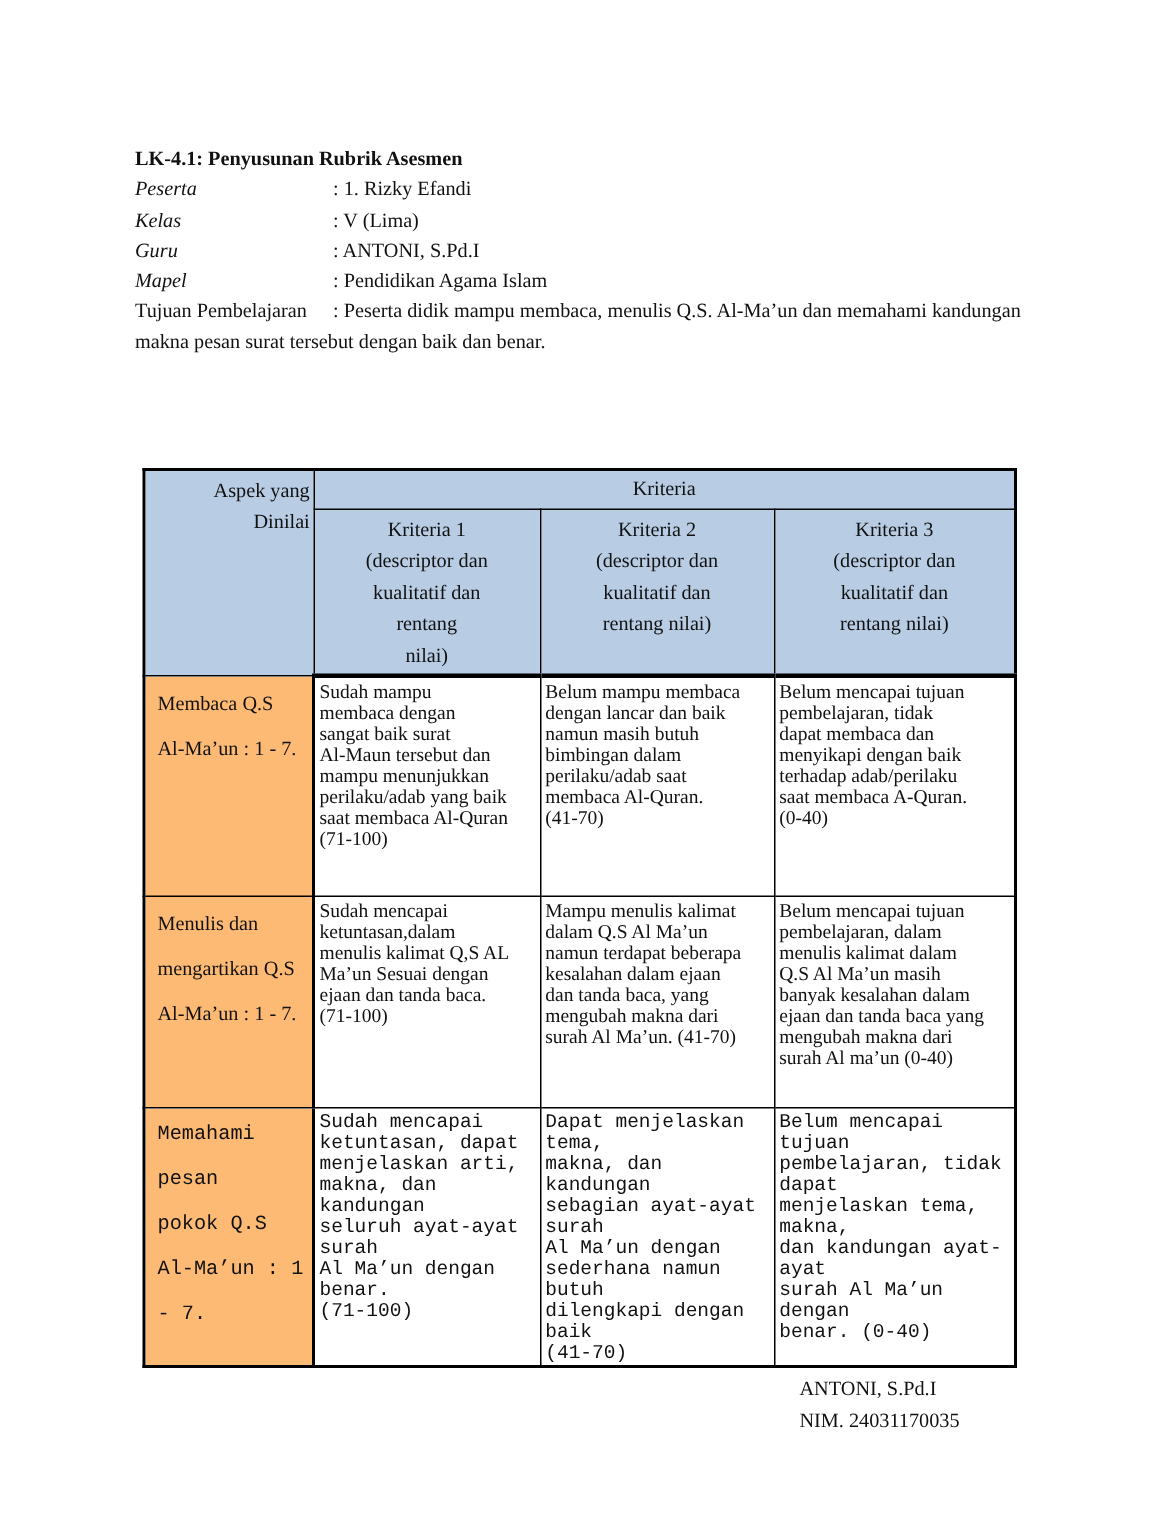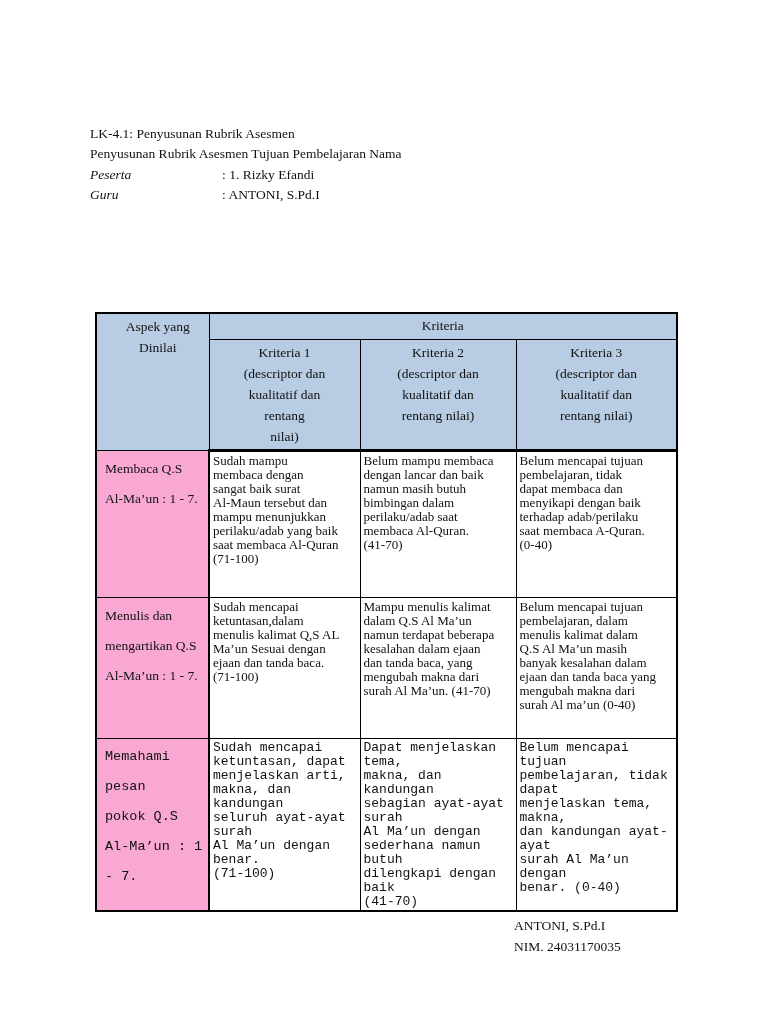--- a/index.html
+++ b/index.html
@@ -11,21 +11,21 @@
     overflow: hidden;
     position: relative;
   }
   .doc-block {
     position: absolute;
     left: 90px; top: 96px;
     width: 592px;
     font-size: 13.5px;
     line-height: 20.3px;
   }
-  .doc-title { font-weight: normal; margin-top: 28px; }
+  .doc-title { font-weight: bold; }
   .info-row { display: flex; }
   .info-label { flex: 0 0 132px; width: 132px; font-style: italic; }
   .info-value { flex: 1 1 auto; }
   .student-indent { margin-left: 140px; }
   .tujuan-label { display: inline-block; width: 132px; vertical-align: top; }
 
   table.rubric {
     position: absolute;
     left: 95px; top: 312px;
     width: 581px;
@@ -46,67 +46,77 @@
   th.hdr {
     background: #b8cce4;
     text-align: center;
     font-size: 13.5px;
     line-height: 21px;
     white-space: pre-line;
     padding: 2px 20px;
   }
   th.corner {
     vertical-align: middle;
-    text-align: center;
+    text-align: right;
     padding: 2px 2px 2px 12px;
     border-right: 2px solid #000;
     border-bottom: 3px solid #000;
   }
   tr.kriteria-row th.span-hdr { height: 23px; padding: 1px; margin-top: 10px; }
   tr.sub-hdr-row th { height: 85px; border-bottom: 3px solid #000; }
   tbody td {
     font-size: 13px;
     line-height: 14px;
     padding: 2px 3px 1px 3px;
     white-space: pre-line;
     border-bottom: 2px solid #000;
   }
   tbody td.aspek {
     font-size: 13.5px;
     line-height: 30px;
     padding: 3px 2px 0 8px;
     border-right: 2px solid #000;
-    background: #f9a8d4;
+    background: #fdba74;
   }
   tr.body-r1 { height: 147px; }
   tr.body-r2 { height: 141px; }
   tr.body-r3 { height: 128px; font-family: Liberation Mono, monospace; }
 
   .signature-block {
     position: absolute;
-    left: 514px; top: 916px;
+    left: 533px; top: 916px;
     font-size: 13.5px;
     line-height: 20.5px;
   }
 </style>
 </head>
 <body>
 
 <div class="doc-block">
   <div class="doc-title">LK-4.1: Penyusunan Rubrik Asesmen</div>
-  <div>Penyusunan Rubrik Asesmen Tujuan Pembelajaran Nama</div>
 
   <div class="info-row">
     <span class="info-label">Peserta</span>
     <span class="info-value">: 1. Rizky Efandi</span>
   </div>
 
   <div class="info-row">
+    <span class="info-label">Kelas</span>
+    <span class="info-value">: V (Lima)</span>
+  </div>
+  <div class="info-row">
     <span class="info-label">Guru</span>
     <span class="info-value">: ANTONI, S.Pd.I</span>
+  </div>
+  <div class="info-row">
+    <span class="info-label">Mapel</span>
+    <span class="info-value">: Pendidikan Agama Islam</span>
+  </div>
+  <div>
+    <span class="tujuan-label">Tujuan Pembelajaran</span><span>: Peserta didik mampu membaca, menulis Q.S. Al-Ma’un  dan memahami kandungan makna pesan surat tersebut dengan baik dan benar.</span>
   </div>
 </div>
 
 <table class="rubric">
   <colgroup>
     <col class="c1">
       <col class="c2">
       <col class="c3">
       <col class="c4">
   </colgroup>

